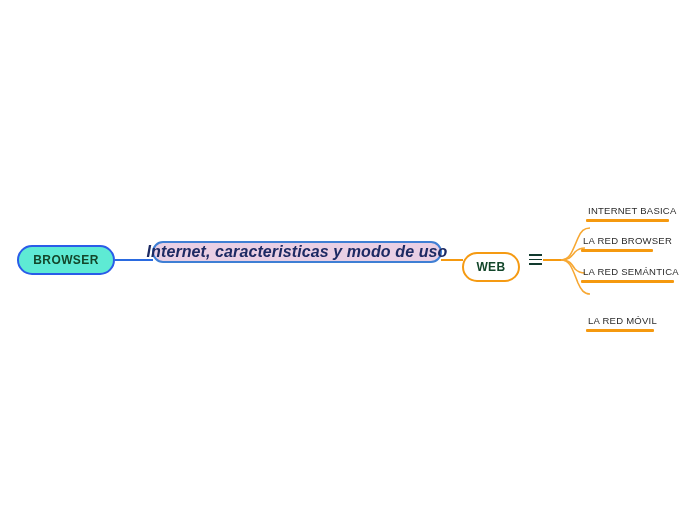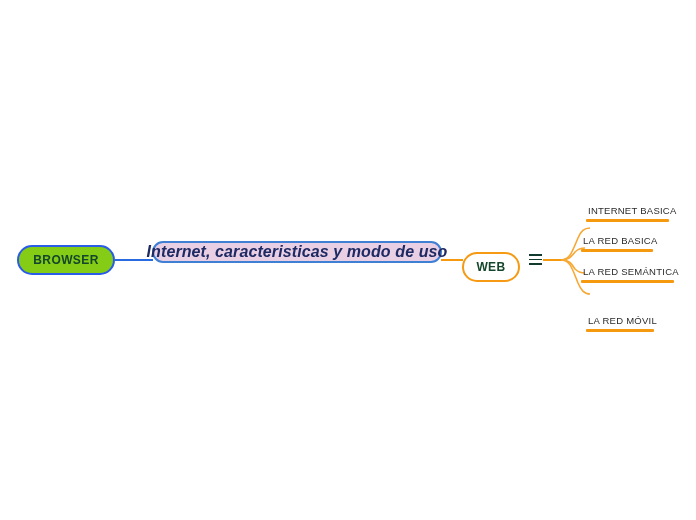--- a/index.html
+++ b/index.html
@@ -42,21 +42,21 @@
   }
 
   
   #node-browser {
     left: 17px;
     top: 245px;
     width: 98px;
     height: 30px;
     border: 2px solid #2a5ce8;
     border-radius: 15px;
-    background: #84cc16;
+    background: #5eead4;
   }
   #node-browser .label {
     color: #13462a;
     font-size: 12px;
     font-weight: bold;
     letter-spacing: 0.4px;
   }
 
   
   #node-central {
@@ -169,21 +169,21 @@
     <i></i>
     <i></i>
   </div>
 
   <div class="leaf" style="left:586px; top:205px;">
     <span class="leaf-text">INTERNET BASICA</span>
     <span class="leaf-rule" style="width: 83px;"></span>
   </div>
 
   <div class="leaf" style="left:581px; top:235px;">
-    <span class="leaf-text">LA RED BASICA</span>
+    <span class="leaf-text">LA RED BROWSER</span>
     <span class="leaf-rule" style="width: 72px;"></span>
   </div>
 
   <div class="leaf" style="left:581px; top:266px;">
     <span class="leaf-text">LA RED SEMÁNTICA</span>
     <span class="leaf-rule" style="width: 93px;"></span>
   </div>
 
   <div class="leaf" style="left:586px; top:295px;margin-top:20px;">
     <span class="leaf-text">LA RED MÓVIL</span>

